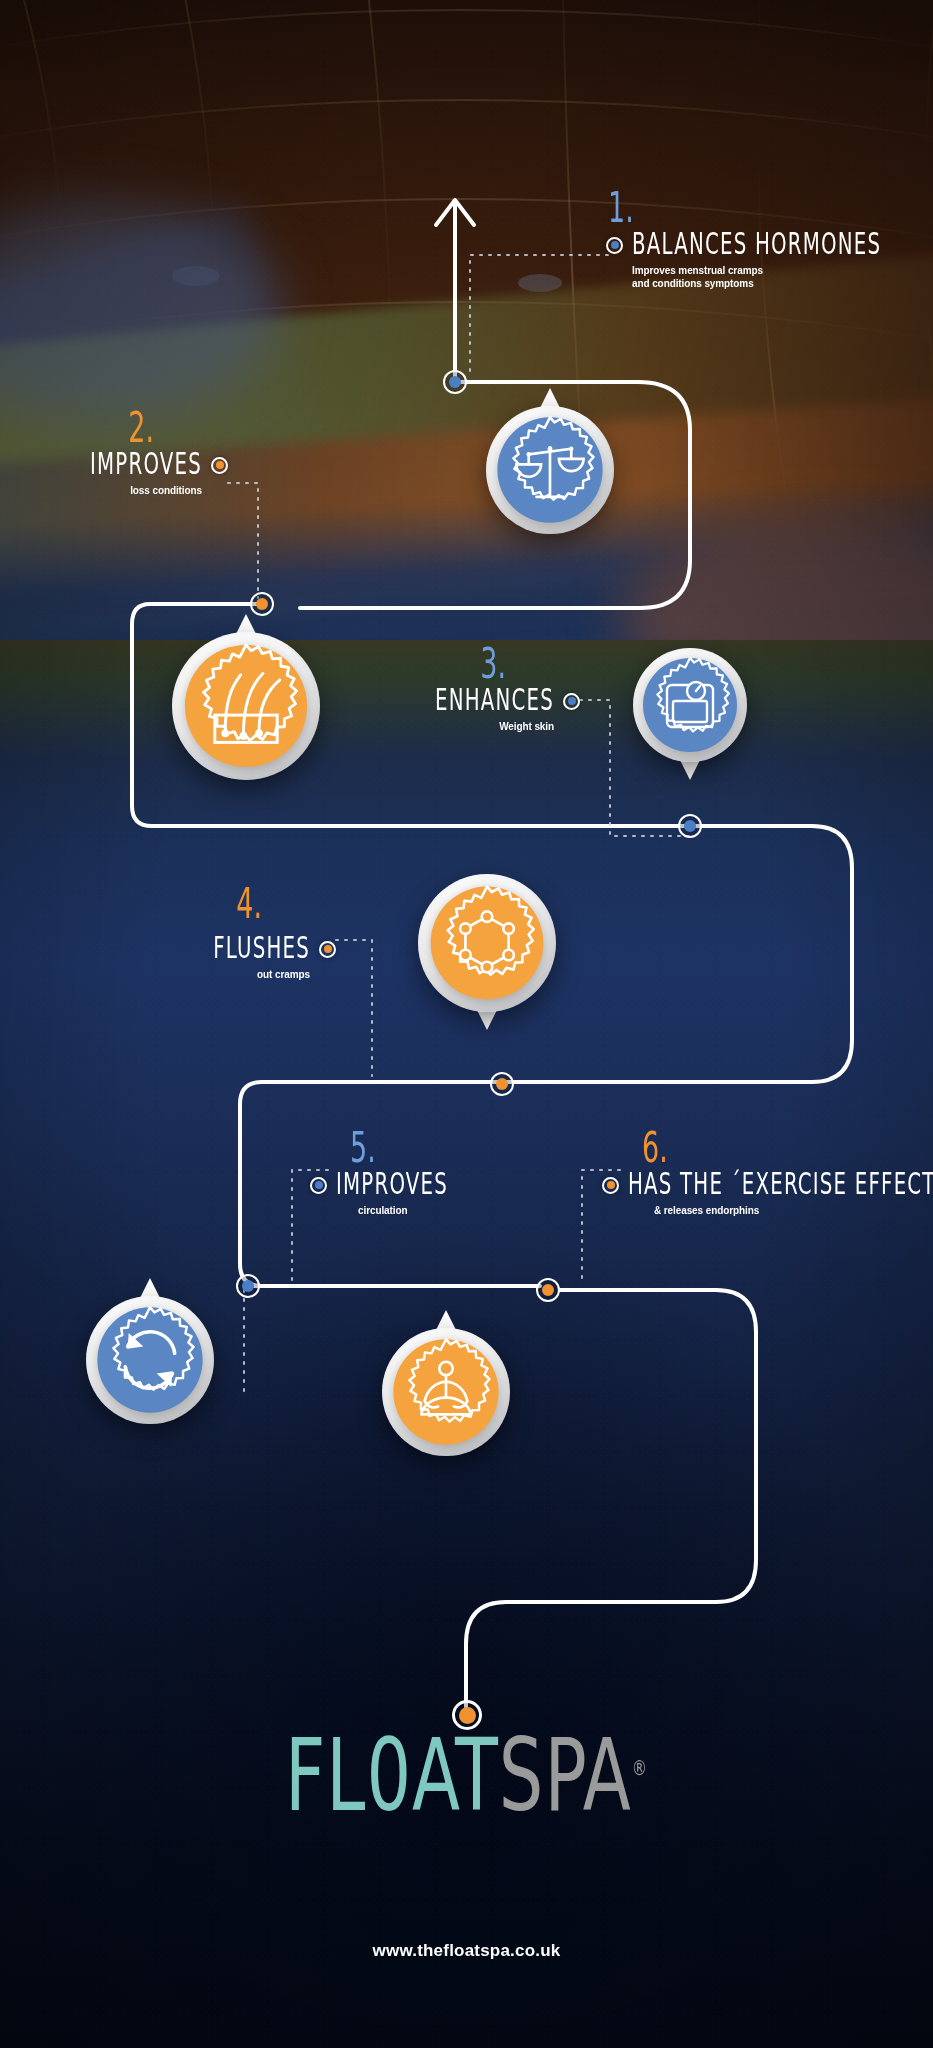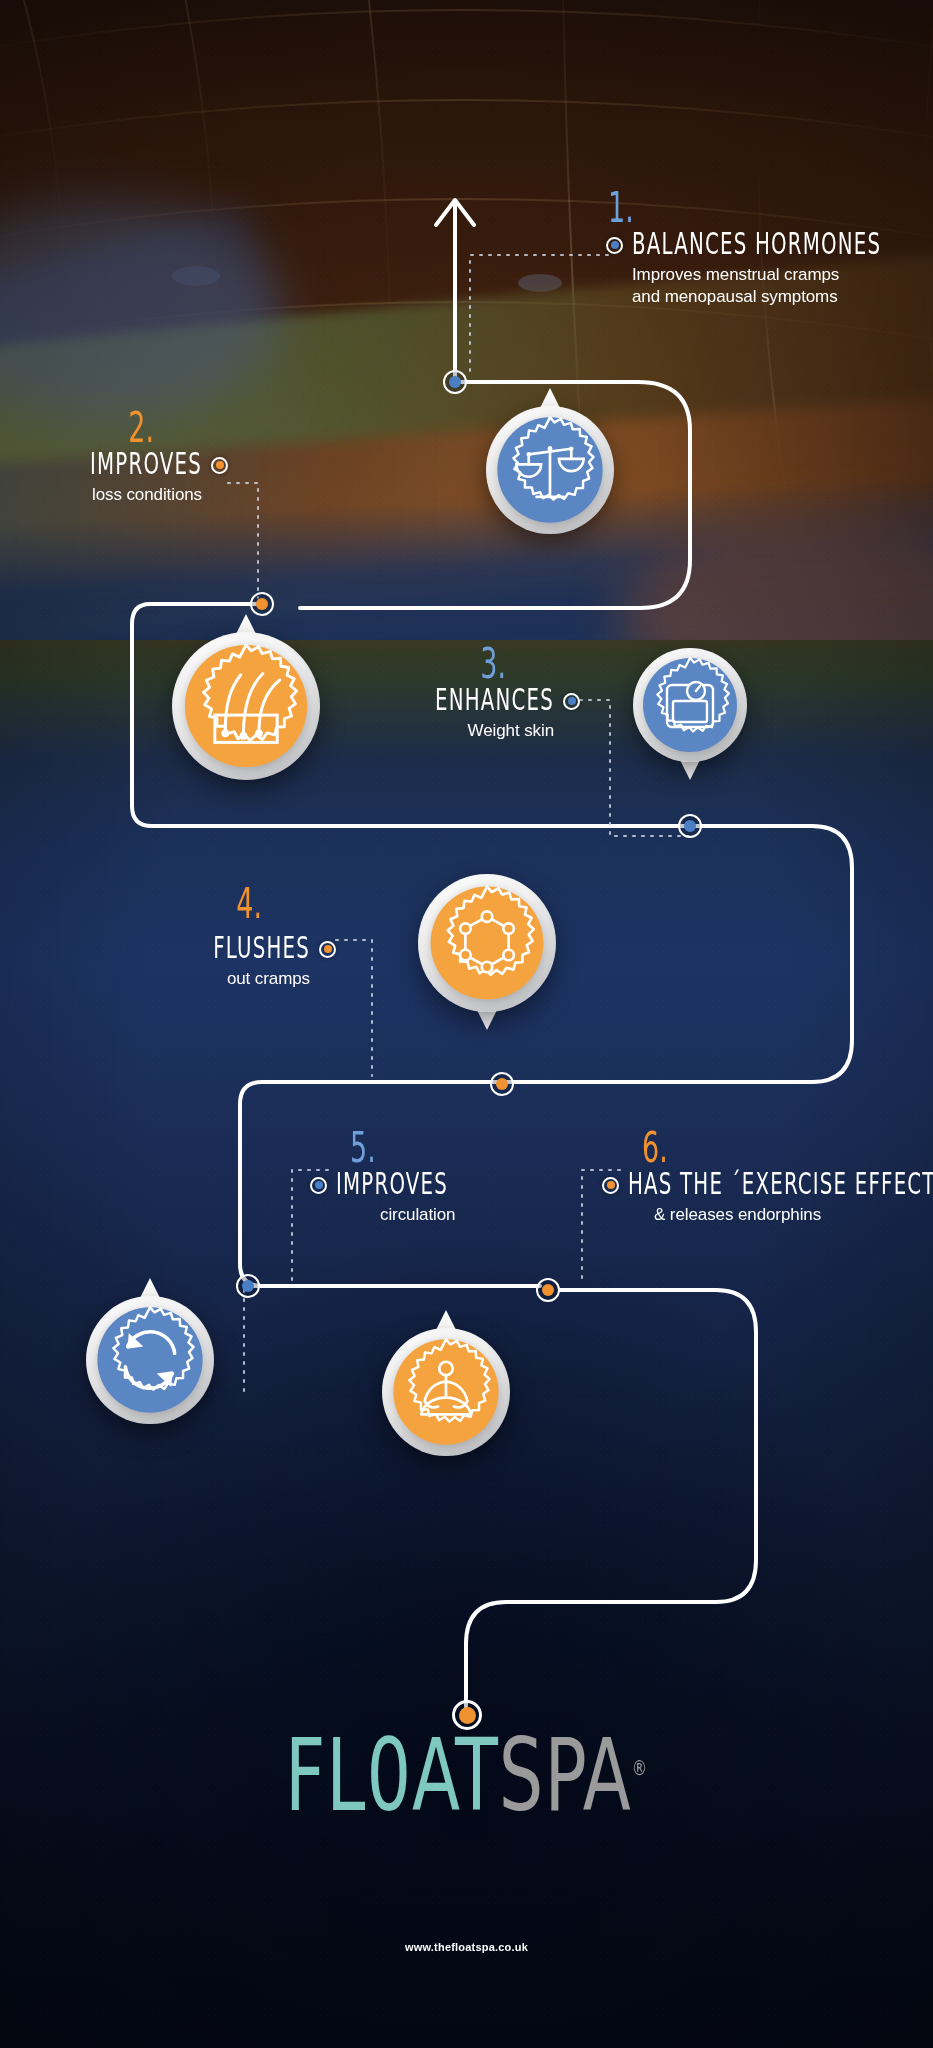--- a/index.html
+++ b/index.html
@@ -100,21 +100,21 @@
   .num.blue { color:#6f9fd8; }
   .num.orange { color:#f0922f; }
   .headline {
     color:#ffffff; font-size:22px; letter-spacing:1.2px; line-height:1;
     font-family:"DejaVu Sans Condensed","Liberation Sans", sans-serif;
     font-weight:300; transform:scaleY(1.34); transform-origin:0 50%;
     display:inline-block; white-space:nowrap;
   }
   .headline.right-align { transform-origin:100% 50%; }
   .sub {
-    color:#ffffff; font-size:17px; font-weight:normal; line-height:1.22;
+    color:#ffffff; font-size:10px; font-weight:bold; line-height:1.22;
     letter-spacing:-.1px; margin-top:9px; white-space:nowrap;
   }
   .row { display:flex; align-items:center; gap:9px;text-align:center; }
 
   
   .dot {
     width:17px; height:17px; border-radius:50%; border:2px solid #ffffff;
     display:flex; align-items:center; justify-content:center; flex:0 0 auto;
     box-shadow:0 0 4px rgba(0,0,0,.4);
   }
@@ -159,21 +159,21 @@
   .logo-main {
     margin-top:-6px; font-size:78px; line-height:1; letter-spacing:1px;
     font-family:"DejaVu Sans Condensed","Liberation Sans", sans-serif; font-weight:300;
     transform:scaleY(1.28); display:inline-block;
   }
   .logo-main .f { color:#7fc8c0; }
   .logo-main .s { color:#9a9a9a; }
   .logo-main .reg { font-size:17px; vertical-align:super; color:#9a9a9a; }
   .url {
     position:absolute; left:0; top:1941px; width:933px; text-align:center;
-    color:#ffffff; font-size:11px; font-weight:bold; letter-spacing:.2px; z-index:12;
+    color:#ffffff; font-size:17px; font-weight:bold; letter-spacing:.2px; z-index:12;
   }
 </style>
 </head>
 <body>
 
 <div id="stage">
 
   <div class="bg-base"></div>
 
   <div class="balloon">
@@ -389,21 +389,21 @@
 
   <div class="item" style="left:606px; top:192px;">
     <div class="num blue" style="margin-left:2px;">1.</div>
     <div class="row" style="margin-top:12px;">
       <span class="dot blue">
           <i></i>
         </span>
       <span class="headline">BALANCES HORMONES</span>
     </div>
     <div class="sub" style="margin-left:26px;">Improves menstrual cramps</div>
-    <div class="sub" style="margin-left:26px; margin-top:1px;">and menopausal symptoms</div>
+    <div class="sub" style="margin-left:26px; margin-top:1px;">and conditions symptoms</div>
   </div>
 
   <div class="item" style="left:10px; top:412px; width:218px; text-align:right;">
     <div class="num orange" style="margin-right:74px;">2.</div>
     <div class="row" style="margin-top:12px; justify-content:flex-end;">
       <span class="headline right-align">IMPROVES</span>
       <span class="dot orange">
           <i></i>
         </span>
     </div>
@@ -433,21 +433,21 @@
   </div>
 
   <div class="item" style="left:328px; top:1132px;">
     <div class="num blue" style="margin-left:22px;">5.</div>
     <div class="row" style="margin-top:12px; margin-left:-18px;">
       <span class="dot blue">
           <i></i>
         </span>
       <span class="headline">IMPROVES</span>
     </div>
-    <div class="sub" style="margin-left:52px;">circulation</div>
+    <div class="sub" style="margin-left:30px;">circulation</div>
   </div>
 
   <div class="item" style="left:620px; top:1132px;">
     <div class="num orange" style="margin-left:22px;">6.</div>
     <div class="row" style="margin-top:12px; margin-left:-18px;">
       <span class="dot orange">
           <i></i>
         </span>
       <span class="headline">HAS THE ´EXERCISE EFFECT`</span>
     </div>

